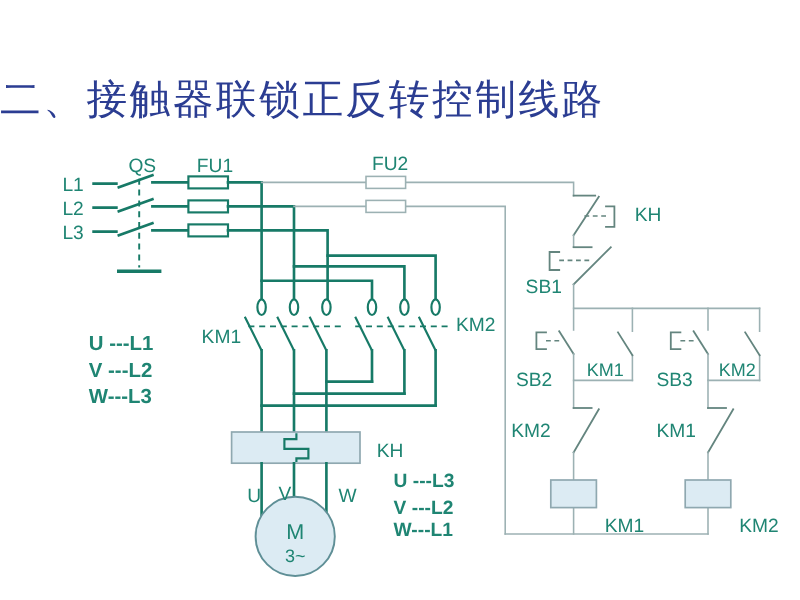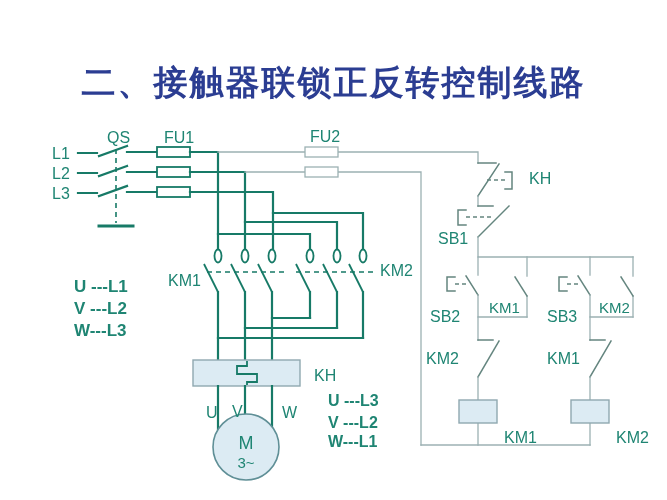--- a/index.html
+++ b/index.html
@@ -1,19 +1,19 @@
 <!DOCTYPE html>
 <html><head>
 <meta charset="utf-8">
 <style>
   html,body{margin:0;padding:0;background:#fff;}
   #slide{position:relative;width:667px;height:500px;background:#ffffff;overflow:hidden;
          font-family:"Liberation Sans",sans-serif;}
-  #title{position:absolute;top:60px;left:0;width:100%;text-align:center;
-         font-size:34px;font-weight:bold;color:#2b3d92;letter-spacing:2px;}
+  #title{position:absolute;top:60px;left:0;width:100%;text-align:left;
+         font-size:34px;font-weight:normal;color:#2b3d92;letter-spacing:2px;}
   svg{position:absolute;top:0;left:0;}
   
   .main{stroke:#177a67;stroke-width:2.2;fill:none;stroke-linecap:square;}
   .mainthin{stroke:#177a67;stroke-width:1.8;fill:none;}
   .mdash{stroke:#177a67;stroke-width:1.6;fill:none;stroke-dasharray:5 4;}
   .ctrl{stroke:#9cb1b3;stroke-width:1.3;fill:none;stroke-linecap:square;}
   .sym{stroke:#64857f;stroke-width:1.5;fill:none;stroke-linecap:square;}
   .sdash{stroke:#64857f;stroke-width:1.3;fill:none;stroke-dasharray:4 3;}
   .fuse{stroke:#177a67;stroke-width:1.8;fill:#ffffff;}
   .fusec{stroke:#9cb1b3;stroke-width:1.3;fill:#ffffff;}

